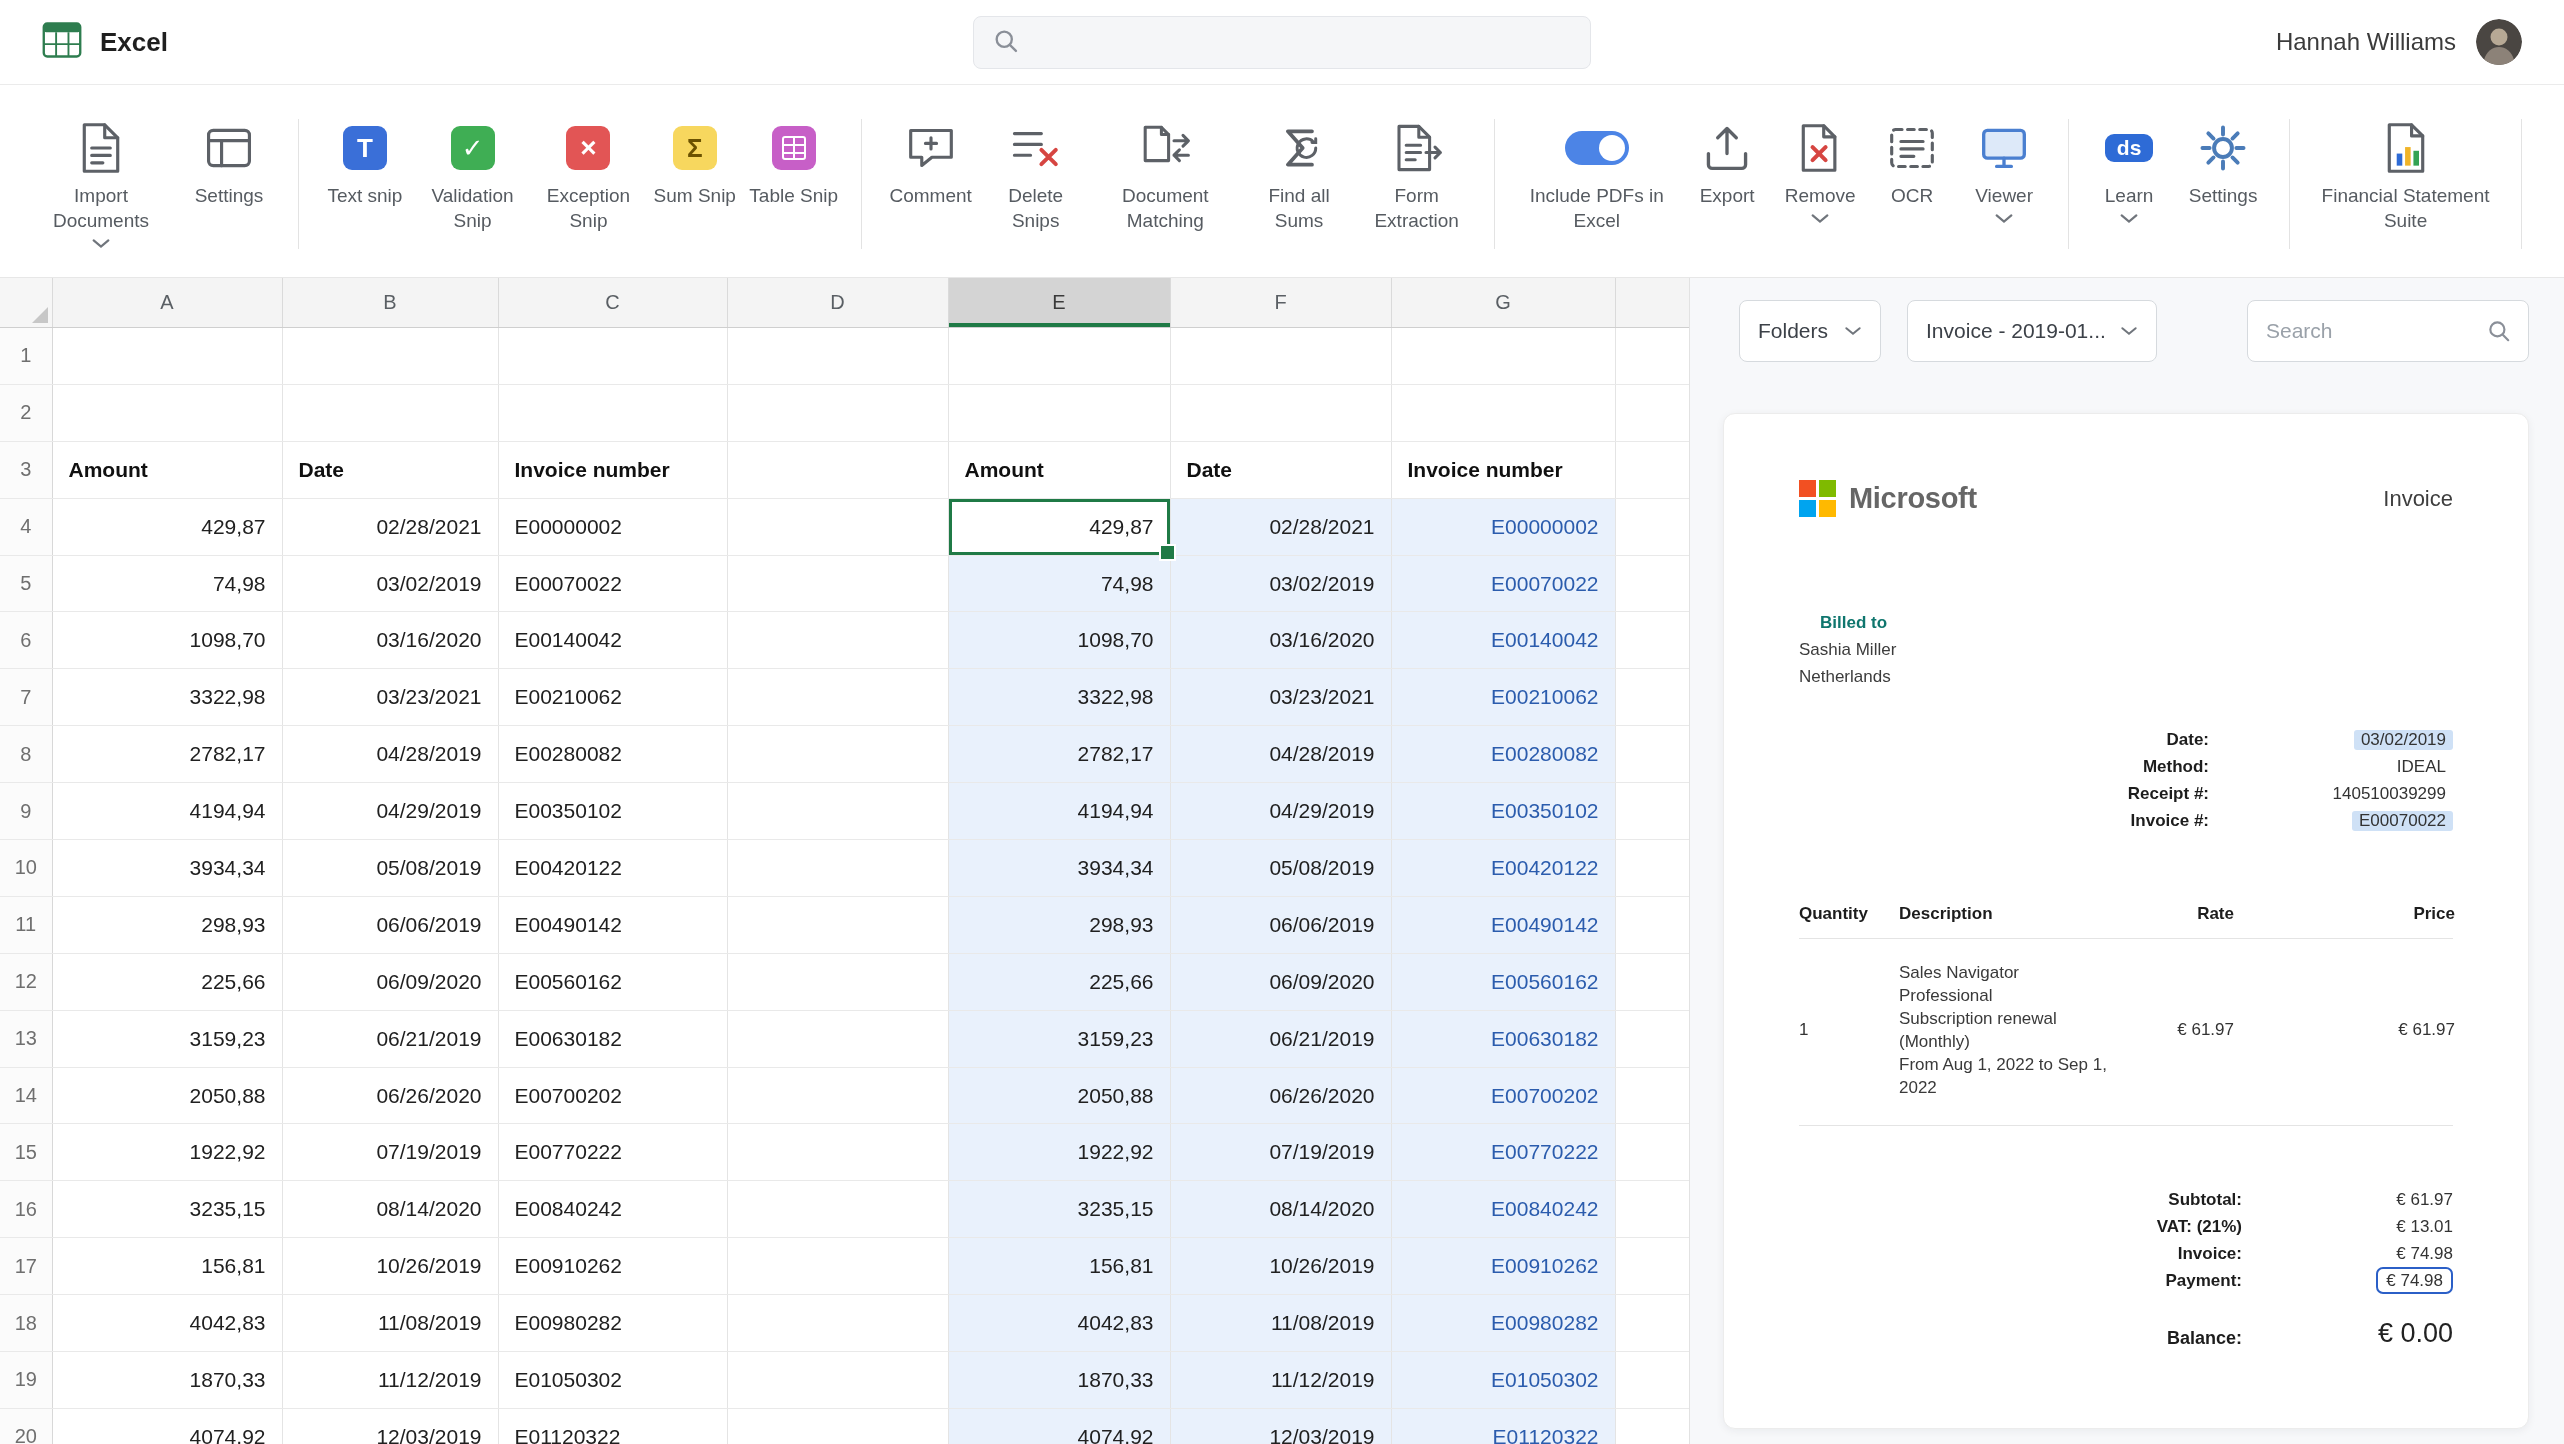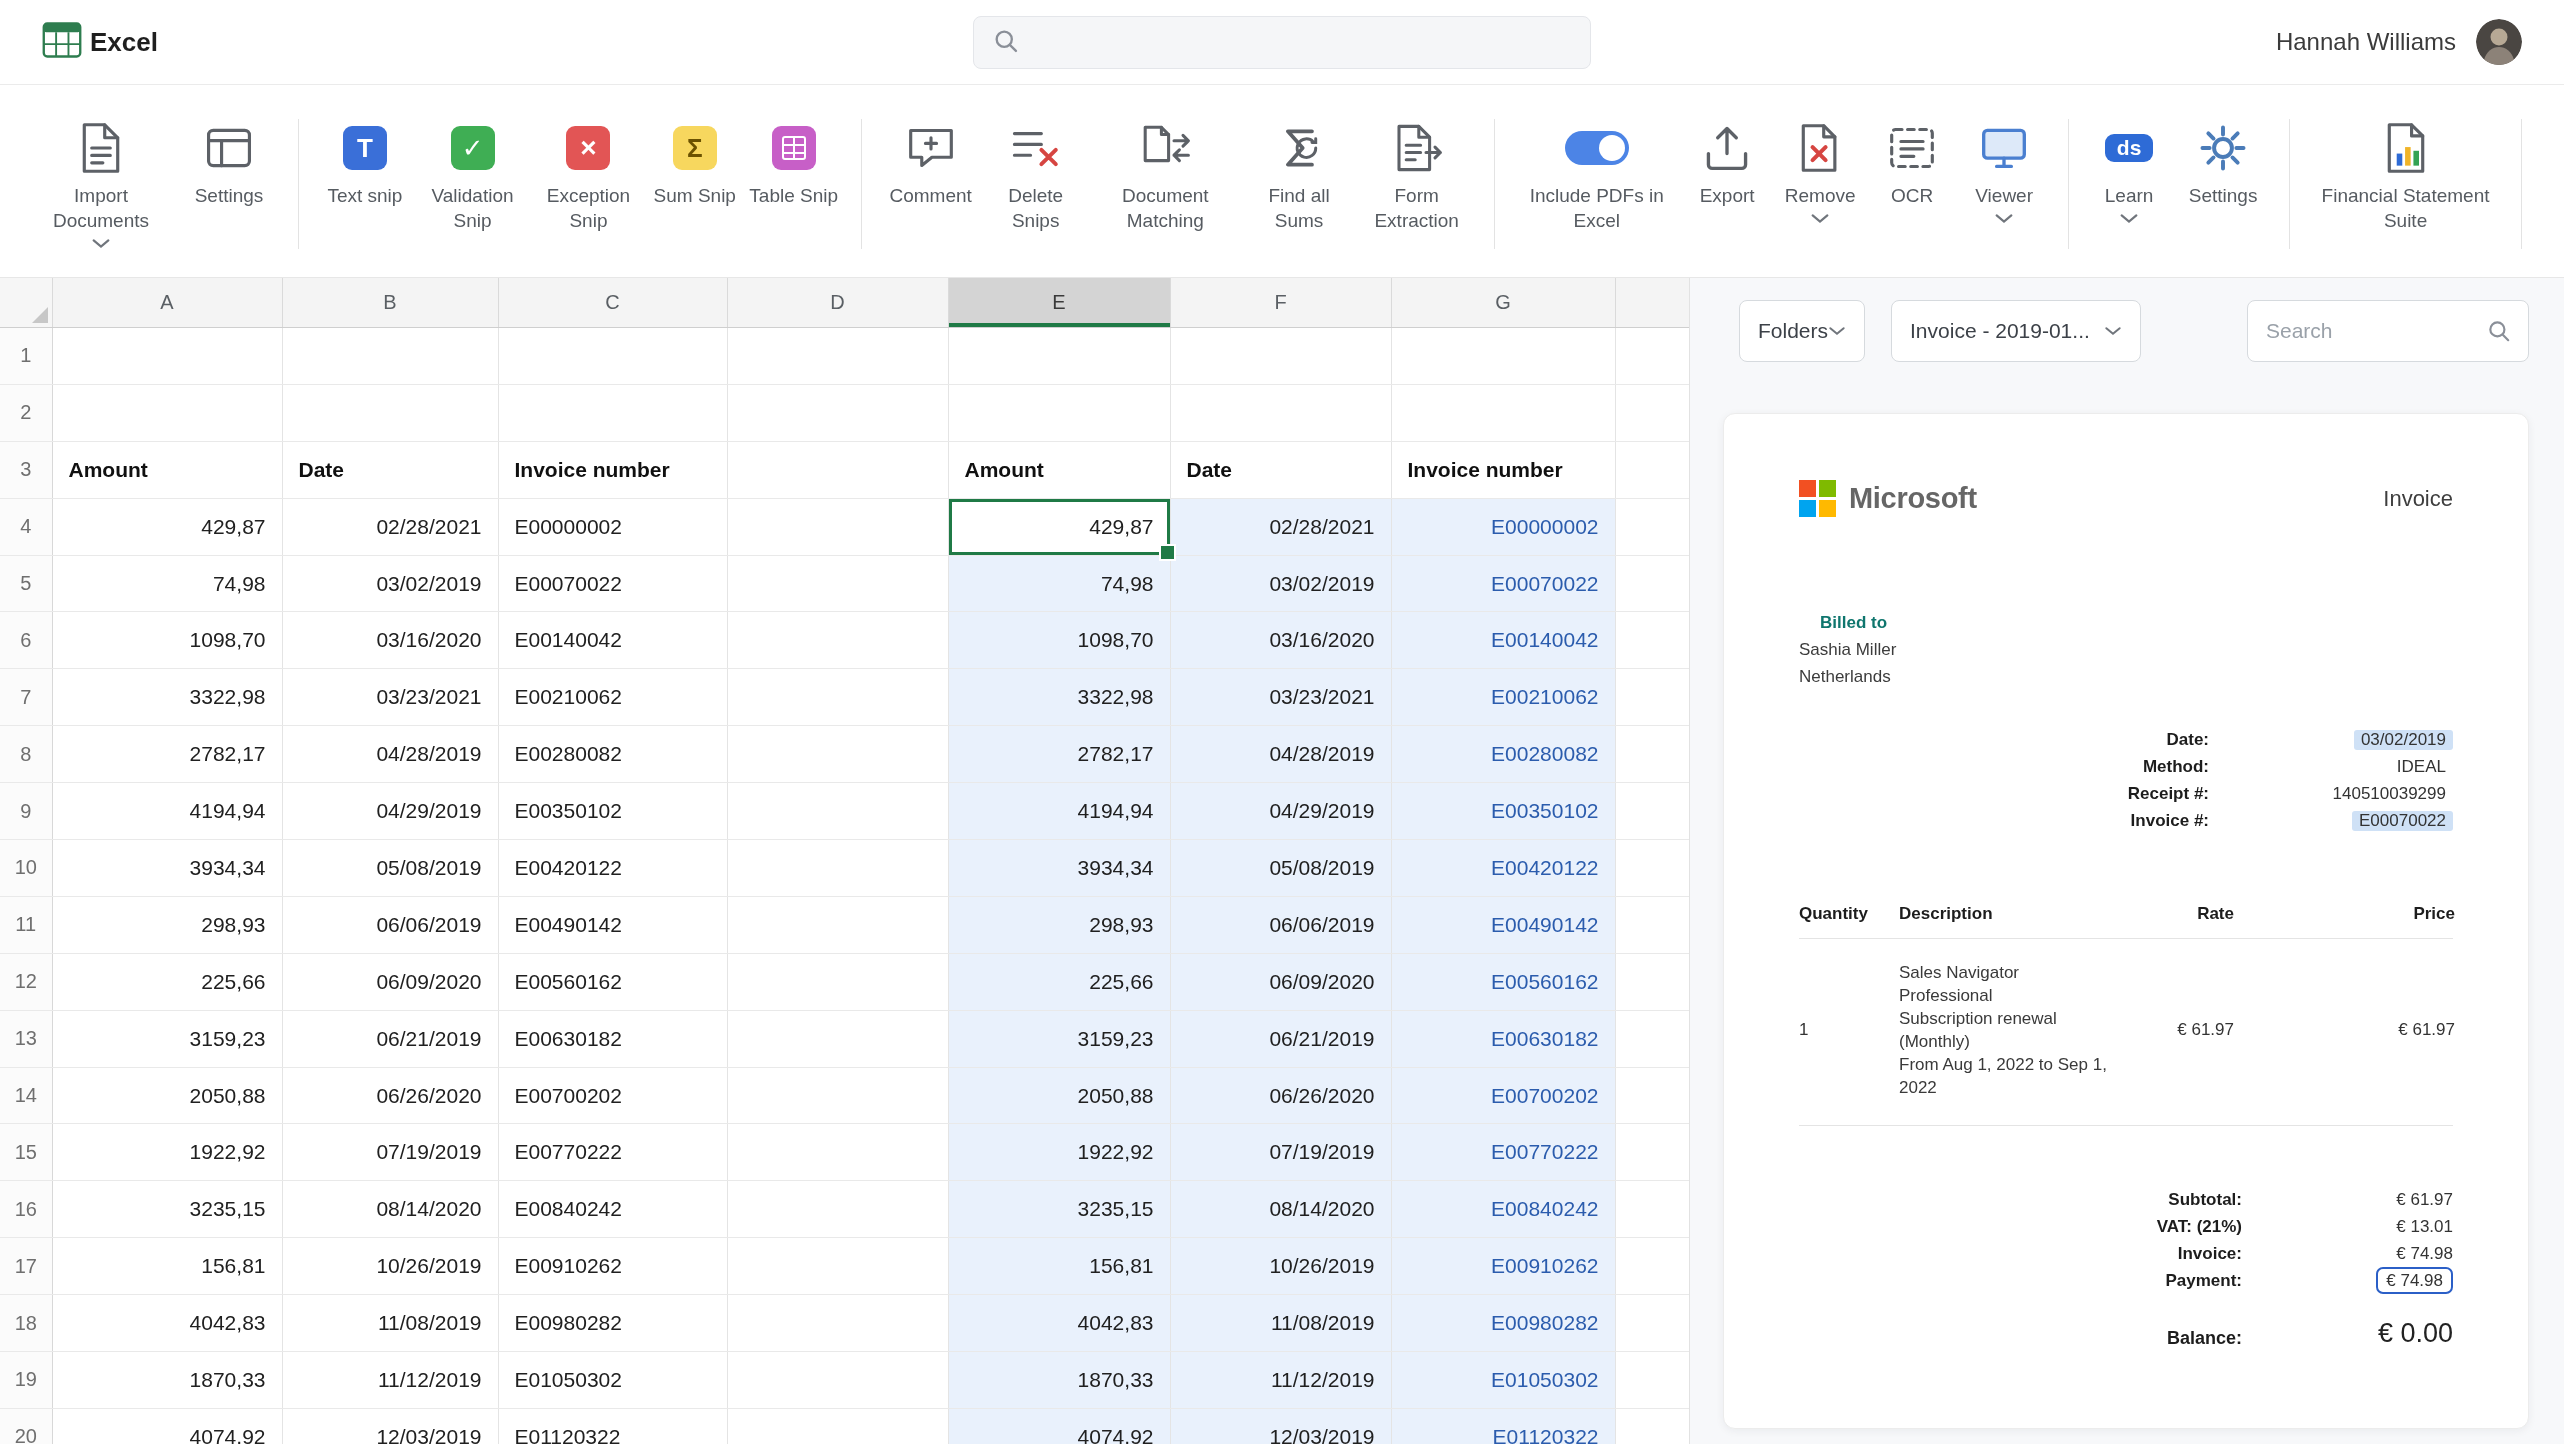--- a/index.html
+++ b/index.html
@@ -2,21 +2,21 @@
 <html><head>
 <meta charset="utf-8">
 <style>
   html,body{margin:0;padding:0;}
   body{width:2564px;height:1444px;overflow:hidden;background:#fff;
        font-family:"Liberation Sans","DejaVu Sans",sans-serif;color:#222;}
 
   
   .topbar{height:85px;border-bottom:1px solid #ebebeb;display:flex;align-items:center;
           padding:0 42px;position:relative;box-sizing:border-box;background:#fff;}
-  .brand{display:flex;align-items:center;gap:8px;}
+  .brand{display:flex;align-items:center;gap:18px;}
   .app-title{font-size:26px;font-weight:700;color:#1f1f1f;}
   .topsearch{position:absolute;left:50%;transform:translateX(-50%);top:16px;width:618px;height:53px;
              background:#f5f6f8;border:1px solid #e4e6ea;border-radius:8px;display:flex;align-items:center;
              padding:0 18px;gap:12px;box-sizing:border-box;}
   .topsearch input{flex:1;border:none;outline:none;background:transparent;font-size:22px;color:#333;font-family:inherit;min-width:0;}
   .user{margin-left:auto;display:flex;align-items:center;gap:20px;}
   .uname{font-size:24px;color:#3b3b3b;}
   .avatar{width:46px;height:46px;border-radius:50%;overflow:hidden;display:block;}
 
   
@@ -59,21 +59,21 @@
   .grid td.hl{background:#e9f1fc;}
   .grid td.invblue{color:#2b5cad;}
   .grid td.active{background:#fff;box-shadow:inset 0 0 0 3px #1f7a46;position:relative;overflow:visible;}
   .grid td.active::after{content:"";position:absolute;right:-6px;bottom:-6px;width:13px;height:13px;
            background:#1f7a46;border:2px solid #fff;box-sizing:content-box;z-index:2;}
 
   
   .panel{flex:1;background:#f7f8fa;border-left:1px solid #e2e2e2;padding-top:22px;box-sizing:border-box;}
   .controls{display:flex;align-items:center;margin:0 36px 0 49px;}
   .dd{height:62px;background:#fff;border:1px solid #d6dade;border-radius:8px;display:flex;align-items:center;
-      padding:0 18px;font-size:21px;color:#3c4148;box-sizing:border-box;cursor:pointer;}
+      gap:16px;padding:0 18px;font-size:21px;color:#3c4148;box-sizing:border-box;cursor:pointer;}
   .dd + .dd{margin-left:26px;}
   .dd2{width:250px;}
   .ddtext{flex:1;white-space:nowrap;overflow:hidden;}
   .psearch{margin-left:auto;width:282px;height:62px;background:#fff;border:1px solid #d6dade;border-radius:8px;
            display:flex;align-items:center;padding:0 16px;box-sizing:border-box;}
   .psearch input{flex:1;border:none;outline:none;font-size:21px;color:#333;background:transparent;font-family:inherit;min-width:0;}
   .psearch input::placeholder{color:#9aa1a9;}
 
   
   .card{margin:51px 36px 0 33px;width:806px;height:1016px;background:#fff;border:1px solid #ececec;

